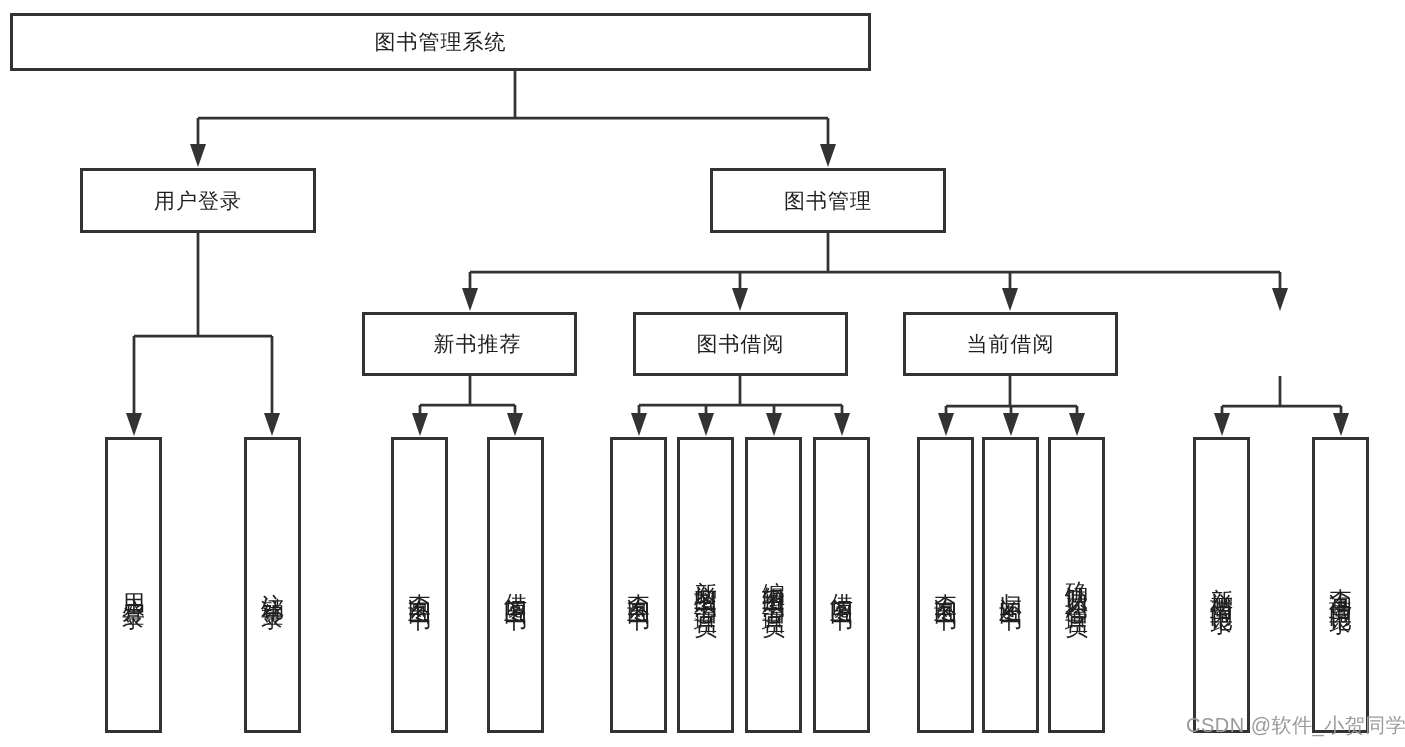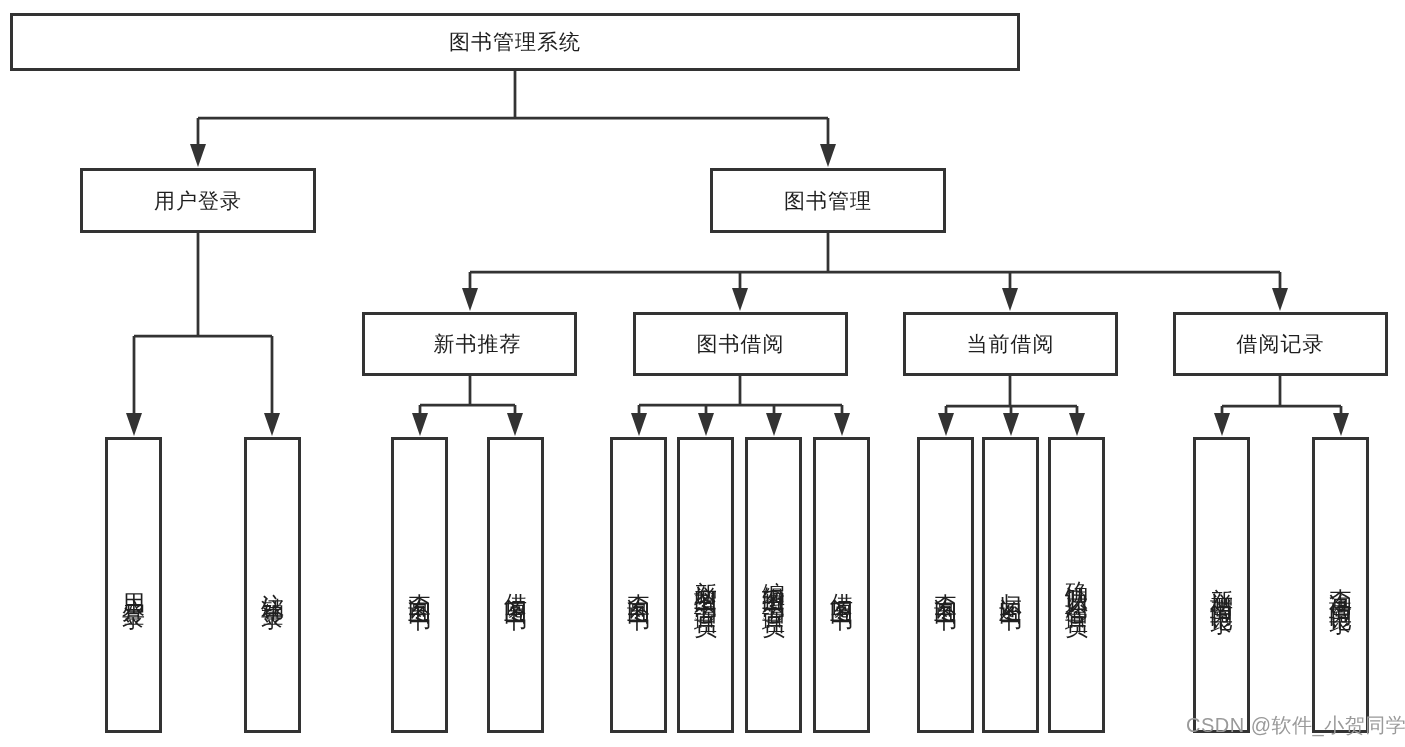--- a/index.html
+++ b/index.html
@@ -136,29 +136,28 @@
     <polygon class="ar" points="1069,413 1085,413 1077,436"></polygon>
 
     <path class="ln" d="M1280,376 V407"></path>
     <path class="ln" d="M1222,406 H1341"></path>
     <path class="ln" d="M1222,406 V416"></path>
     <polygon class="ar" points="1214,413 1230,413 1222,436"></polygon>
     <path class="ln" d="M1341,406 V416"></path>
     <polygon class="ar" points="1333,413 1349,413 1341,436"></polygon>
   </svg>
 
-  <div class="box h-box" style="left:10px; top:13px; width:1010px; height:58px;">图书管理系统</div>
+  <div class="box h-box" style="left:10px; top:13px; width:861px; height:58px;">图书管理系统</div>
 
   <div class="box h-box" style="left:80px; top:168px; width:236px; height:65px;">用户登录</div>
   <div class="box h-box" style="left:710px; top:168px; width:236px; height:65px;">图书管理</div>
 
   <div class="box h-box" style="left:362px; top:312px; width:215px; height:64px;padding-left:16px;">新书推荐</div>
   <div class="box h-box" style="left:903px; top:312px; width:215px; height:64px;">当前借阅</div>
   <div class="box h-box" style="left:633px; top:312px; width:215px; height:64px;">图书借阅</div>
-  <div class="box h-box" style="left:1173px; top:312px; width:215px; height:64px;">借阅记录</div>
 
   <div class="box v-box" style="left:105px; top:437px; width:57px; height:296px;">用户登录</div>
   <div class="box v-box" style="left:244px; top:437px; width:57px; height:296px;">注销登录</div>
 
   <div class="box v-box" style="left:391px; top:437px; width:57px; height:296px;">查询图书</div>
   <div class="box v-box" style="left:487px; top:437px; width:57px; height:296px;">借阅图书</div>
 
   <div class="box v-box" style="left:610px; top:437px; width:57px; height:296px;">查询图书</div>
   <div class="box v-box" style="left:677px; top:437px; width:57px; height:296px;">新增图书（管理员）</div>
   <div class="box v-box" style="left:745px; top:437px; width:57px; height:296px;">编辑图书（管理员）</div>

